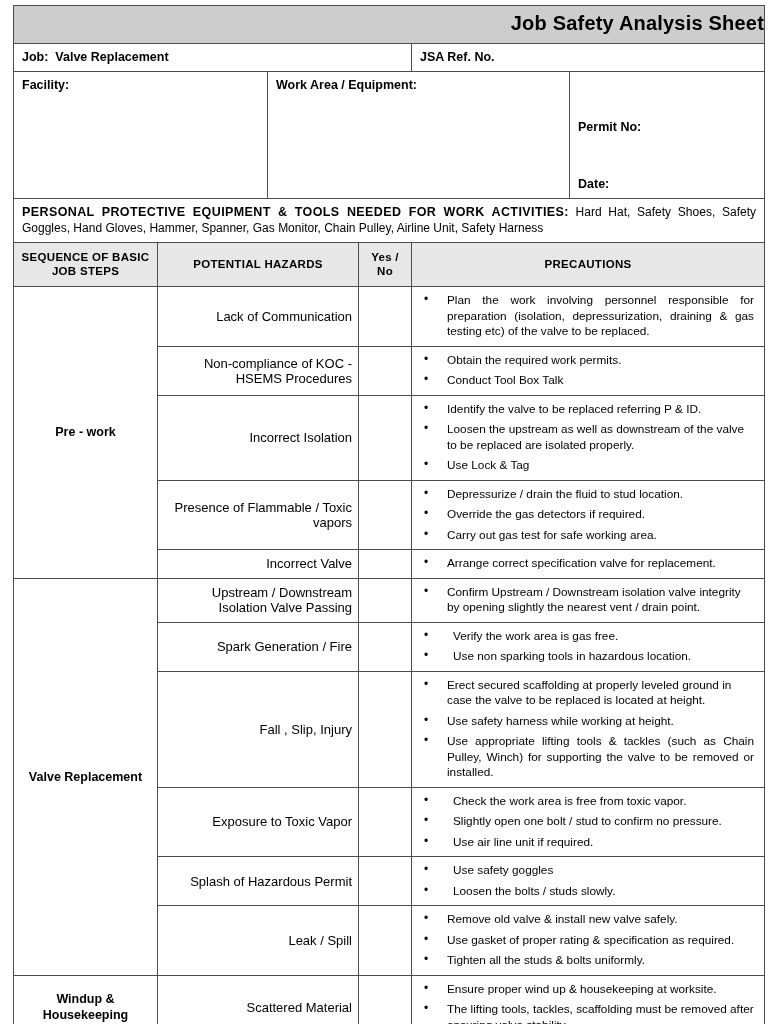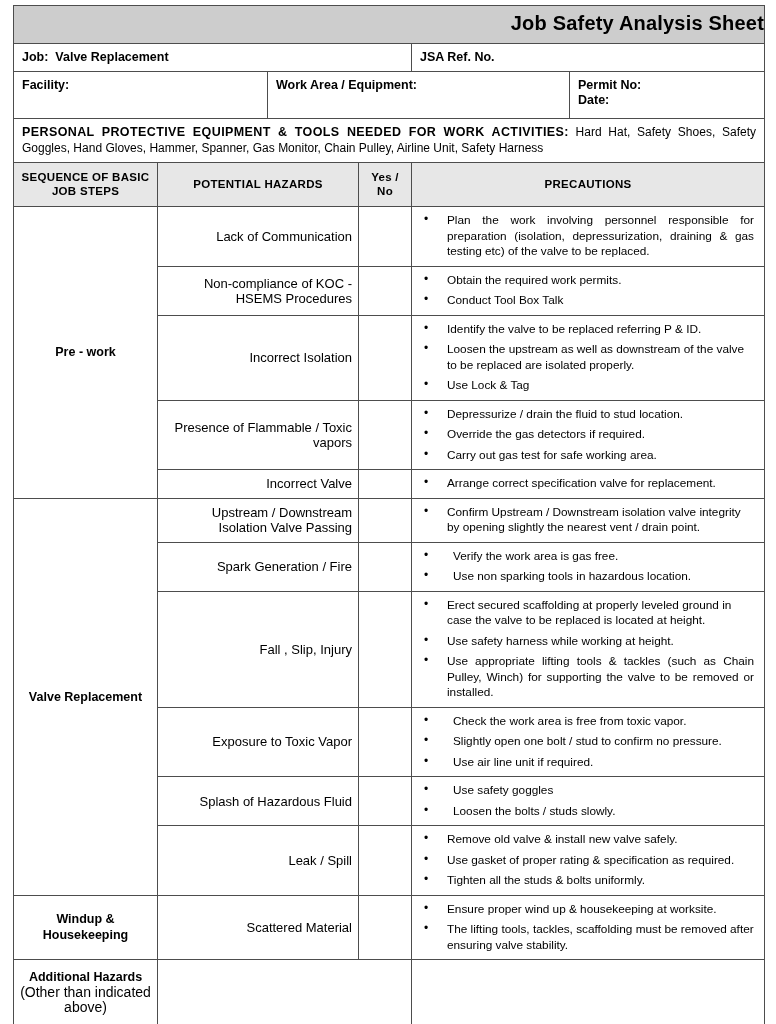--- a/index.html
+++ b/index.html
@@ -47,21 +47,21 @@
   
   .meta-cell {
     font-size: 12.5px;
     font-weight: bold;
     padding: 6px 6px 6px 8px !important;
     vertical-align: top !important;
   }
   .meta-cell.tall {
     height: 34px;
   }
-  .meta-line { line-height: 15px; white-space: nowrap; }
+  .meta-line { line-height: 15px; white-space: nowrap; margin-top: 42px; }
   .meta-val { font-weight: bold; }
 
   
   .ppe-cell {
     padding: 5px 8px 6px 8px !important;
     font-size: 12px;
     line-height: 16px;
     text-align: justify;
   }
   .ppe-label {
@@ -288,21 +288,21 @@
     <td class="yn-cell"></td>
     <td class="prec-cell" colspan="2">
       <ul class="prec">
         <li class="indent">Check the work area is free from toxic vapor.</li>
         <li class="indent">Slightly open one bolt / stud to confirm no pressure.</li>
         <li class="indent">Use air line unit if required.</li>
       </ul>
     </td>
   </tr>
   <tr>
-    <td class="hazard-cell" colspan="2">Splash of Hazardous Fluid</td>
+    <td class="hazard-cell" colspan="2">Splash of Hazardous Permit</td>
     <td class="yn-cell"></td>
     <td class="prec-cell" colspan="2">
       <ul class="prec">
         <li class="indent">Use safety goggles</li>
         <li class="indent">Loosen the bolts / studs slowly.</li>
       </ul>
     </td>
   </tr>
   <tr>
     <td class="hazard-cell" colspan="2">Leak / Spill</td>

